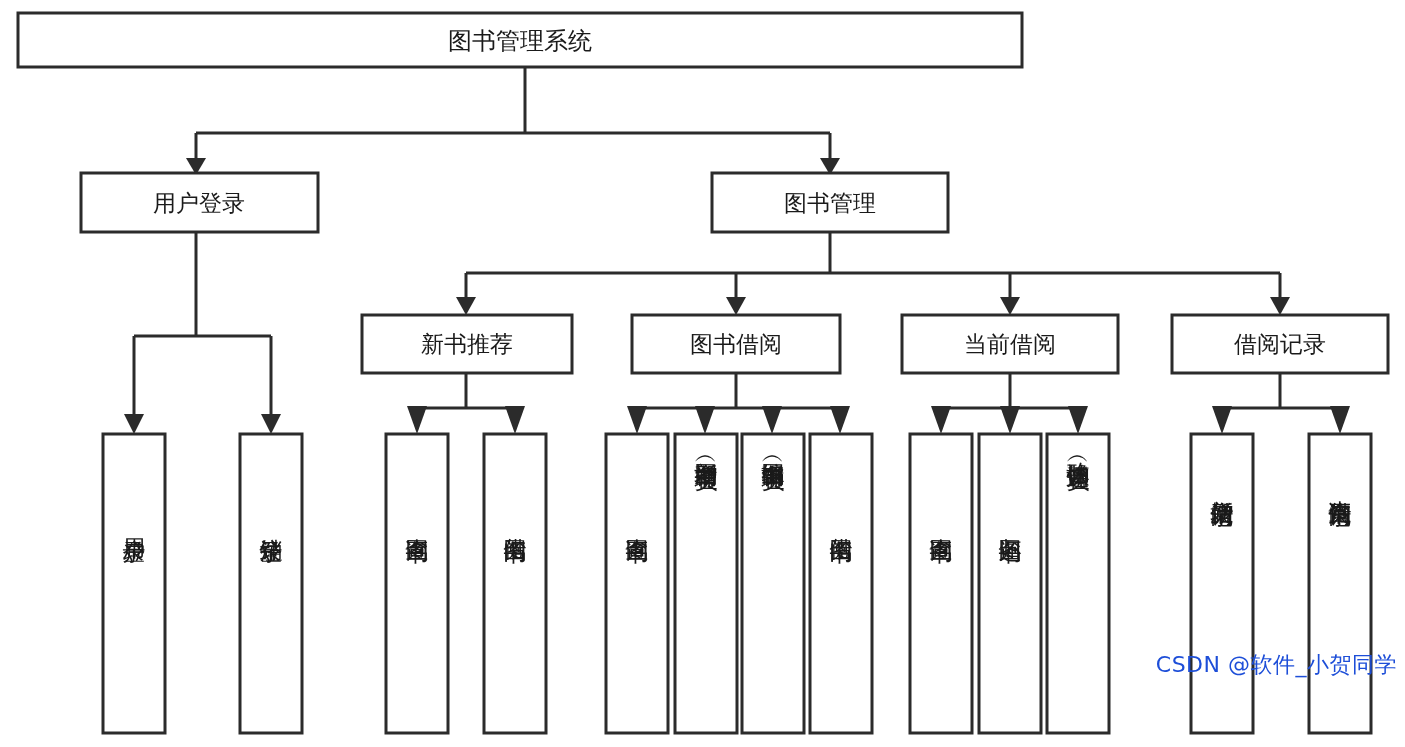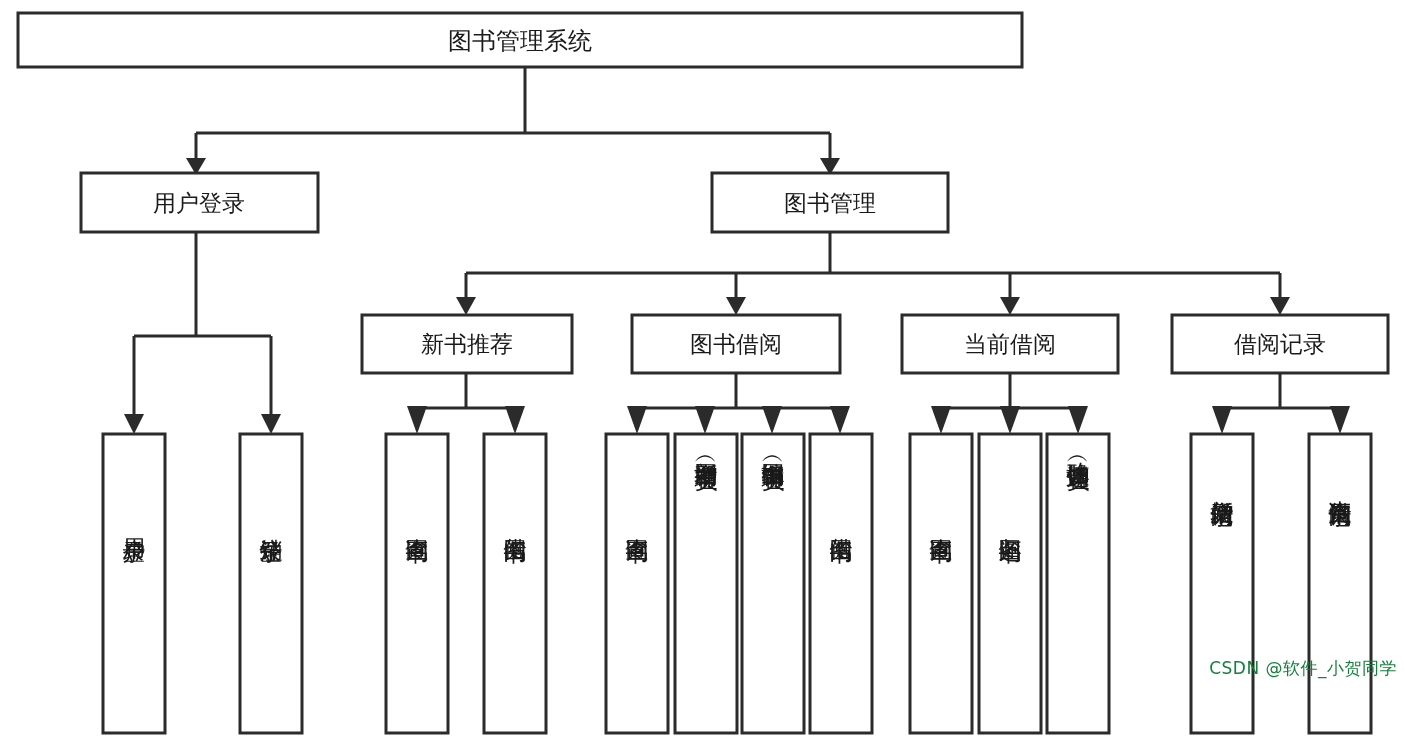--- a/index.html
+++ b/index.html
@@ -24,21 +24,21 @@
   }
   .vlabel{
     writing-mode:vertical-rl;text-orientation:upright;
     font-family:"DejaVu Sans","Liberation Sans",sans-serif;
     font-size:23px;color:#1a1a1a;line-height:1.08;letter-spacing:1px;
     white-space:nowrap;
   }
   .watermark{
     position:absolute;right:8px;bottom:6px;
     font-family:"DejaVu Sans","Liberation Sans",sans-serif;
-    font-size:17px;color:#15803d;letter-spacing:.5px;user-select:none;
+    font-size:22px;color:#1d4ed8;letter-spacing:.5px;user-select:none;
   }
 </style>
 </head>
 <body>
 
 <div id="diagram-root">
 
   <svg id="flowchart" viewBox="0 0 1405 747">
     <defs>
       <marker id="arrow" viewBox="0 0 12 12" refX="6" refY="10" markerWidth="12" markerHeight="12" orient="auto-start-reverse">

